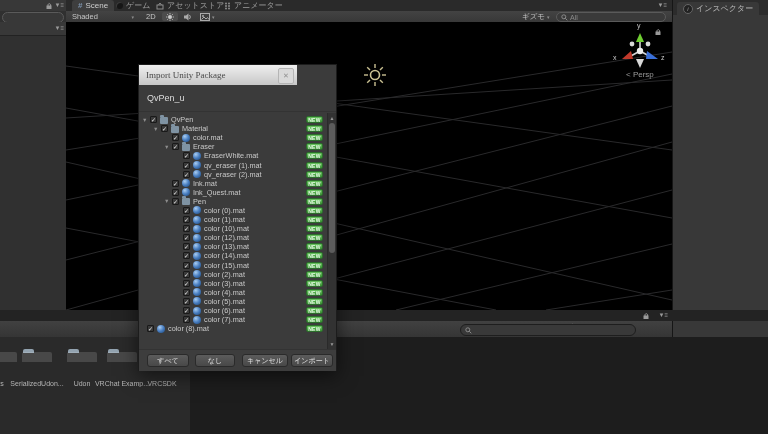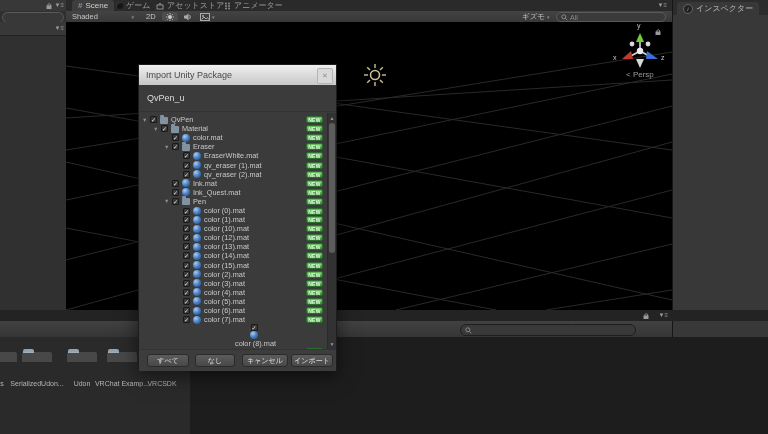--- a/index.html
+++ b/index.html
@@ -53,22 +53,22 @@
           background:linear-gradient(135deg,#8fa0ae 0%,#76listed 0%,#7b8c9a 45%,#5d6d7b 100%);}
   .fglyph::before{content:"";position:absolute;top:-3px;left:1px;width:11px;height:4px;
           background:#93a3b0;border-radius:2px 2px 0 0;}
   .fglyph::after{content:"";position:absolute;top:0;left:0;right:0;height:10px;
           background:rgba(255,255,255,.14);border-radius:2px 2px 0 0;}
   .flabel{margin-top:4px;font-size:7px;color:#b5b5b5;white-space:nowrap;overflow:hidden;}
 
   
   .dialog{left:138px;top:64px;width:199px;height:307px;background:#3b3b3b;z-index:50;
           box-shadow:0 5px 18px rgba(0,0,0,.55);border:1px solid #1c1c1c;box-sizing:border-box;}
-  .dlg-title{left:0;top:0;width:197px;height:20px;background:linear-gradient(#efefef,#c7c7c7);
-             display:flex;align-items:center;padding-left:7px;font-size:9px;color:#4a4a4a;box-sizing:border-box;}
+  .dlg-title{left:0;top:0;width:158px;height:20px;background:linear-gradient(#efefef,#c7c7c7);
+             display:flex;align-items:center;padding-left:7px;font-size:9px;color:#4a4a4a;box-sizing:border-box;font-family:Liberation Serif, serif;}
   .dlg-close{position:absolute;right:3px;top:3px;width:14px;height:14px;background:#d9d9d9;
              border:1px solid #b5b5b5;border-radius:2px;font-size:7px;color:#909090;
              display:flex;align-items:center;justify-content:center;}
   .dlg-head{left:0;top:20px;width:197px;height:27px;border-bottom:1px solid #333;
             display:flex;align-items:center;padding-left:8px;font-size:9px;color:#dcdcdc;box-sizing:border-box;}
   .dlg-list{left:0;top:48px;width:197px;height:236px;overflow:hidden;padding-top:2px;box-sizing:border-box;}
   .trow{display:flex;align-items:center;height:9.1px;font-size:7.3px;color:#c9c9c9;white-space:nowrap;}
   .caret{width:8px;font-size:5.5px;color:#8e8e8e;text-align:left;flex:none;}
   .cb{width:7px;height:7px;flex:none;background:#3a3a3a;border:1px solid #191919;border-radius:1px;
       font-size:6px;line-height:6px;color:#e6e6e6;text-align:center;margin-right:3px;box-sizing:border-box;}
@@ -404,21 +404,21 @@
           <span class="tl">Ink_Quest.mat</span>
           <span class="badge">NEW</span>
         </div>
         <div class="trow" style="padding-left: 25px;">
           <span class="caret">▼</span>
           <span class="cb">✓</span>
           <span class="ti tif"></span>
           <span class="tl">Pen</span>
           <span class="badge">NEW</span>
         </div>
-        <div class="trow" style="padding-left: 36px; align-items: flex-end;">
+        <div class="trow" style="padding-left: 36px;">
           <span class="caret"></span>
           <span class="cb">✓</span>
           <span class="ti tim"></span>
           <span class="tl">color (0).mat</span>
           <span class="badge">NEW</span>
         </div>
         <div class="trow" style="padding-left: 36px;">
           <span class="caret"></span>
           <span class="cb">✓</span>
           <span class="ti tim"></span>
@@ -495,21 +495,21 @@
           <span class="tl">color (6).mat</span>
           <span class="badge">NEW</span>
         </div>
         <div class="trow" style="padding-left: 36px;">
           <span class="caret"></span>
           <span class="cb">✓</span>
           <span class="ti tim"></span>
           <span class="tl">color (7).mat</span>
           <span class="badge">NEW</span>
         </div>
-        <div class="trow" style="padding-left: 36px; flex-direction: column;">
+        <div class="trow" style="">
           <span class="caret"></span>
           <span class="cb">✓</span>
           <span class="ti tim"></span>
           <span class="tl">color (8).mat</span>
           <span class="badge">NEW</span>
         </div>
       </div>
     <div class="abs sbar">
       <span class="sarrow" style="top:1px">▲</span>
       <span class="sthumb"></span>

